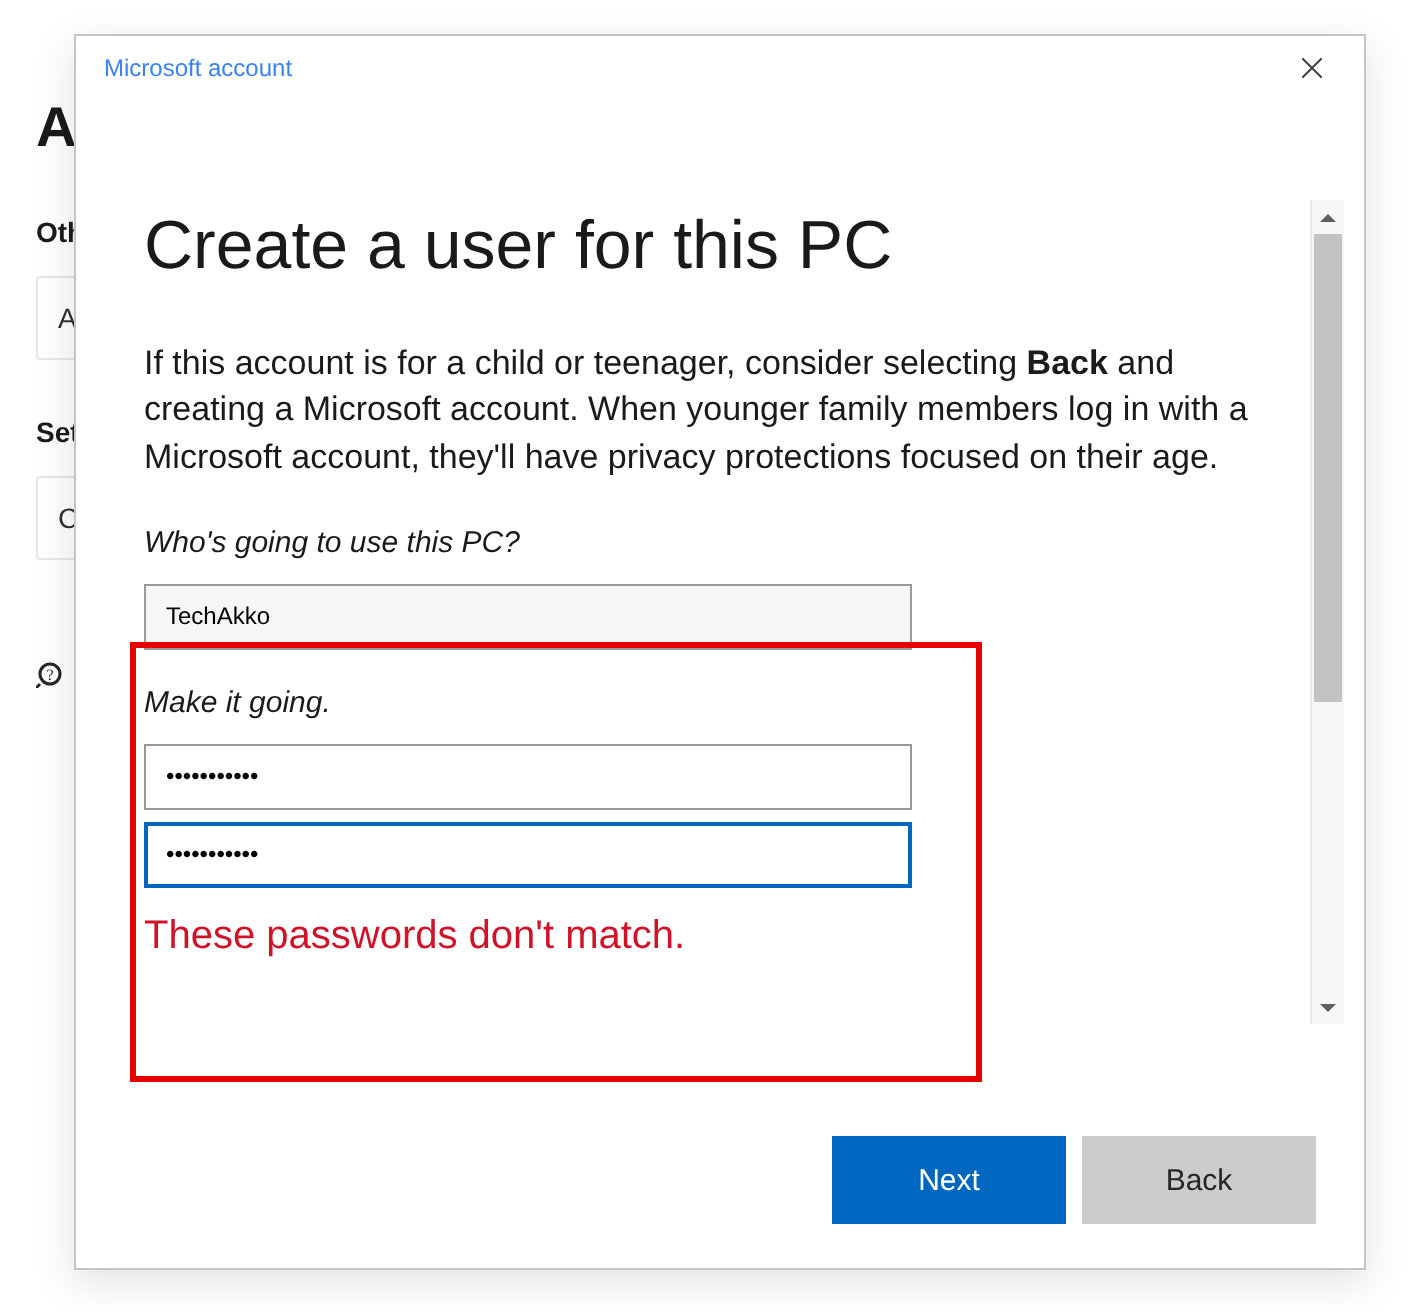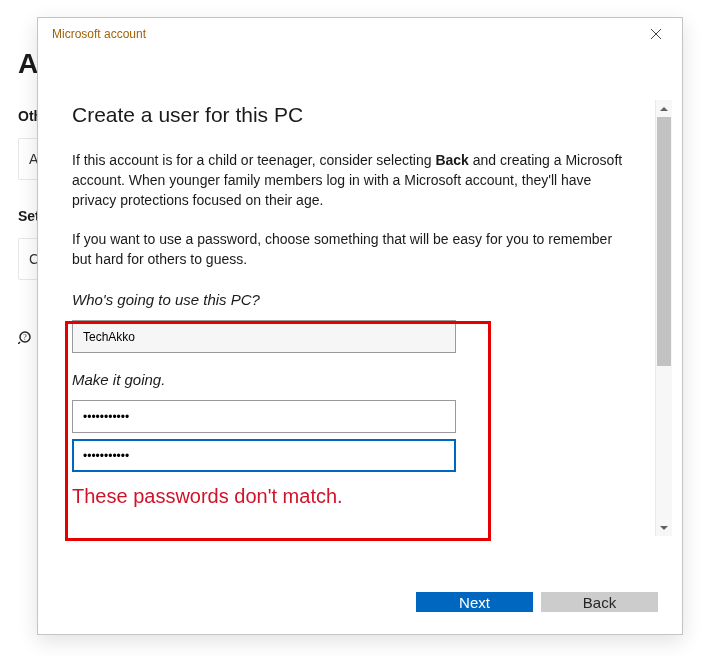--- a/index.html
+++ b/index.html
@@ -65,21 +65,21 @@
     }
     .titlebar {
       display: flex;
       align-items: center;
       justify-content: space-between;
       height: 32px;
       padding: 0 14px;
     }
     .titlebar-title {
       font-size: 12px;
-      color: #a16207;
+      color: #3b82f6;
     }
     .close-btn {
       width: 40px;
       height: 28px;
       display: flex;
       align-items: center;
       justify-content: center;
       cursor: pointer;
       color: #333;
       margin-right: -8px;
@@ -129,28 +129,28 @@
     .scroll-thumb {
       position: absolute;
       top: 0;
       left: 1px;
       right: 1px;
       height: 62%;
       background: #c2c2c2;
       border-radius: 0;
     }
     .dialog-heading {
-      font-size: 21px;
+      font-size: 34px;
       font-weight: 400;
       margin-bottom: 22px;
     }
     .para {
       margin-bottom: 20px;
       max-width: 560px;
-      font-size: 14px;
+      font-size: 17px;
     }
     .para .bold {
       font-weight: 700;
     }
     .section-label {
       font-size: 15px;
       margin-bottom: 10px;
       margin-top: 14px;
       font-style: italic;
     }
@@ -188,21 +188,21 @@
       pointer-events: none;
     }
     .dialog-footer {
       display: flex;
       justify-content: flex-end;
       gap: 8px;
       padding: 18px 24px 22px 24px;
     }
     .btn {
       width: 117px;
-      height: 20px;
+      height: 44px;
       font-family: inherit;
       font-size: 15px;
       border: none;
       cursor: pointer;
       margin-top: 20px;
     }
     .btn-primary {
       background: #0067c0;
       color: #fff;
     }
@@ -248,21 +248,20 @@
   </div>
 
   <div class="dialog-body-wrap">
     <div class="dialog-body">
       <div class="dialog-heading">Create a user for this PC</div>
 
       <div class="para">
         <span>If this account is for a child or teenager, consider selecting </span><span class="bold">Back</span><span> and creating a Microsoft account. When younger family members log in with a Microsoft account, they'll have privacy protections focused on their age.</span>
       </div>
 
-      <div class="para">If you want to use a password, choose something that will be easy for you to remember but hard for others to guess.</div>
 
       <div class="section-label">Who's going to use this PC?</div>
       <input type="text" class="text-input username gap-16" value="TechAkko" style="">
 
       <div class="section-label">Make it going.</div>
       <input type="text" class="text-input gap-6" value="•••••••••••" style="">
       <input type="text" class="text-input pw-focused" value="•••••••••••" style="">
 
       <div class="error-text">These passwords don't match.</div>
     </div>

